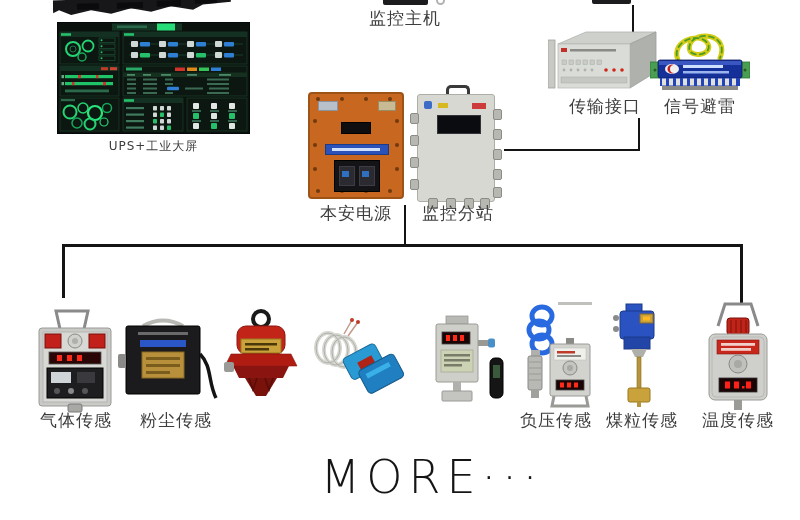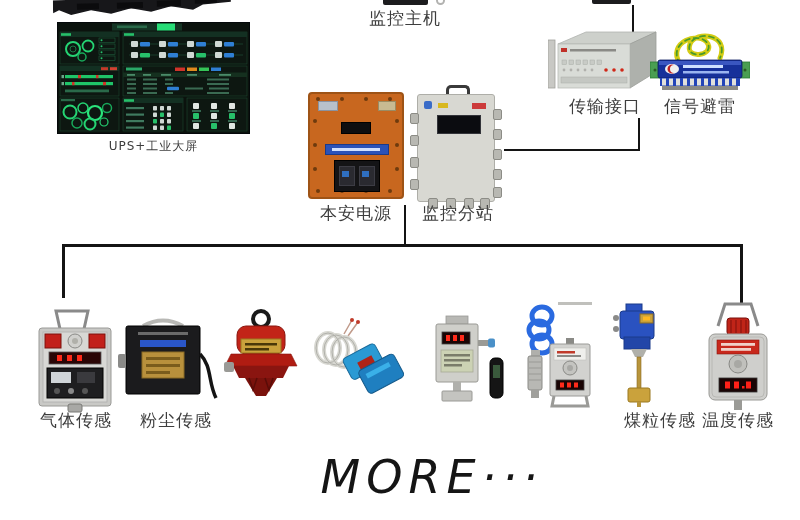--- a/index.html
+++ b/index.html
@@ -1,21 +1,21 @@
 <!DOCTYPE html>
 <html><head>
 <meta charset="utf-8">
 <style>
   html,body{margin:0;padding:0;background:#ffffff;}
   #stage{position:relative;width:800px;height:520px;background:#ffffff;overflow:hidden;
          font-family:"DejaVu Sans","Liberation Sans",sans-serif;}
   .abs{position:absolute;}
   .line{position:absolute;background:#141414;}
   .lbl{position:absolute;color:#3d3d3d;font-size:17px;text-align:center;letter-spacing:1px;white-space:nowrap;}
-  .more{position:absolute;color:#151515;font-size:46px;font-weight:300;letter-spacing:6px;text-align:center;font-style:italic;}
+  .more{position:absolute;color:#151515;font-size:46px;font-weight:300;letter-spacing:6px;text-align:center;}
   
   .powerbox{position:absolute;left:308px;top:92px;width:96px;height:107px;background:#c8671f;
             border:2px solid #9e5316;border-radius:4px;box-sizing:border-box;}
   .bolt{position:absolute;width:4px;height:4px;border-radius:50%;background:#6e3a0e;left:6px;top:3px;
         box-shadow:24px 0 #6e3a0e,48px 0 #6e3a0e,72px 0 #6e3a0e,
                    0 92px #6e3a0e,24px 92px #6e3a0e,48px 92px #6e3a0e,72px 92px #6e3a0e,
                    -3px 22px #6e3a0e,-3px 46px #6e3a0e,-3px 70px #6e3a0e,
                    79px 22px #6e3a0e,79px 46px #6e3a0e,79px 70px #6e3a0e;}
   
   .substation{position:absolute;left:417px;top:94px;width:78px;height:108px;background:#d8d8d2;
@@ -427,35 +427,36 @@
     <rect x="42" y="80" width="28" height="10" fill="#1a0404" stroke="#444" stroke-width="0.8"></rect>
     <rect x="46" y="82.5" width="4" height="5" fill="#ff2a1a"></rect>
       <rect x="53" y="82.5" width="4" height="5" fill="#ff2a1a"></rect>
       <rect x="60" y="82.5" width="4" height="5" fill="#ff2a1a"></rect>
     <polyline points="40,96 38,106 74,106 72,96" fill="none" stroke="#9a9a97" stroke-width="3"></polyline>
     <rect x="17" y="50" width="9" height="6" fill="#b0b0ac"></rect>
     <rect x="14" y="56" width="14" height="34" rx="2" fill="#b8b8b4" stroke="#8a8a86"></rect>
     <path d="M15,62 H27 M15,68 H27 M15,74 H27 M15,80 H27" stroke="#9a9a96" stroke-width="1"></path>
     <rect x="17" y="90" width="8" height="8" fill="#a0a09c"></rect>
   </svg>
+  <div class="lbl" style="left:508px;top:409px;width:96px;">负压传感</div>
 
   <svg class="abs" style="left:610px;top:302px;" width="58" height="108" viewBox="0 0 58 108">
     <rect x="16" y="2" width="16" height="9" fill="#2a52c0" stroke="#1a3a8a"></rect>
     <rect x="10" y="9" width="34" height="28" rx="3" fill="#2a52c0" stroke="#1a3a8a"></rect>
     <rect x="30" y="12" width="13" height="9" fill="#caa23c" stroke="#8a6a24"></rect>
       <rect x="33" y="14.5" width="7" height="4" fill="#ffb820"></rect>
     <circle cx="6" cy="16" r="3" fill="#8a8a88"></circle>
       <circle cx="6" cy="27" r="3" fill="#8a8a88"></circle>
     <rect x="14" y="35" width="26" height="12" fill="#2246a8" stroke="#1a3a8a"></rect>
     <polygon points="21,47 37,47 33,55 25,55" fill="#b0b0aa"></polygon>
     <rect x="27" y="55" width="4" height="33" fill="#b8953c" stroke="#8a6a20" stroke-width="0.6"></rect>
     <rect x="18" y="86" width="22" height="14" rx="2" fill="#caa23c" stroke="#9a7820"></rect>
     <rect x="27" y="100" width="4" height="5" fill="#b8953c"></rect>
   </svg>
-  <div class="lbl" style="left:610px;top:409px;width:100px;">煤粒传感</div>
+  <div class="lbl" style="left:592px;top:409px;width:100px;">煤粒传感</div>
 
   <svg class="abs" style="left:700px;top:298px;" width="76" height="114" viewBox="0 0 76 114">
     <polyline points="18,28 25,6 51,6 58,28" fill="none" stroke="#8a8a8a" stroke-width="3"></polyline>
     <rect x="27" y="20" width="22" height="17" rx="3" fill="#c02418" stroke="#7a100c"></rect>
     <path d="M31,22 V35 M36,22 V35 M41,22 V35 M46,22 V35" stroke="#8a1410" stroke-width="1.2"></path>
     <rect x="9" y="36" width="58" height="66" rx="6" fill="#cfcfcc" stroke="#9a9a96"></rect>
     <rect x="12" y="39" width="52" height="60" rx="4" fill="none" stroke="#b8b8b4" stroke-width="1"></rect>
     <rect x="17" y="42" width="42" height="14" fill="#c8281c" stroke="#8a160e" stroke-width="0.6"></rect>
     <rect x="21" y="45" width="34" height="2.8" fill="#f0d0c8"></rect>
       <rect x="21" y="50" width="30" height="2.8" fill="#f0d0c8"></rect>

